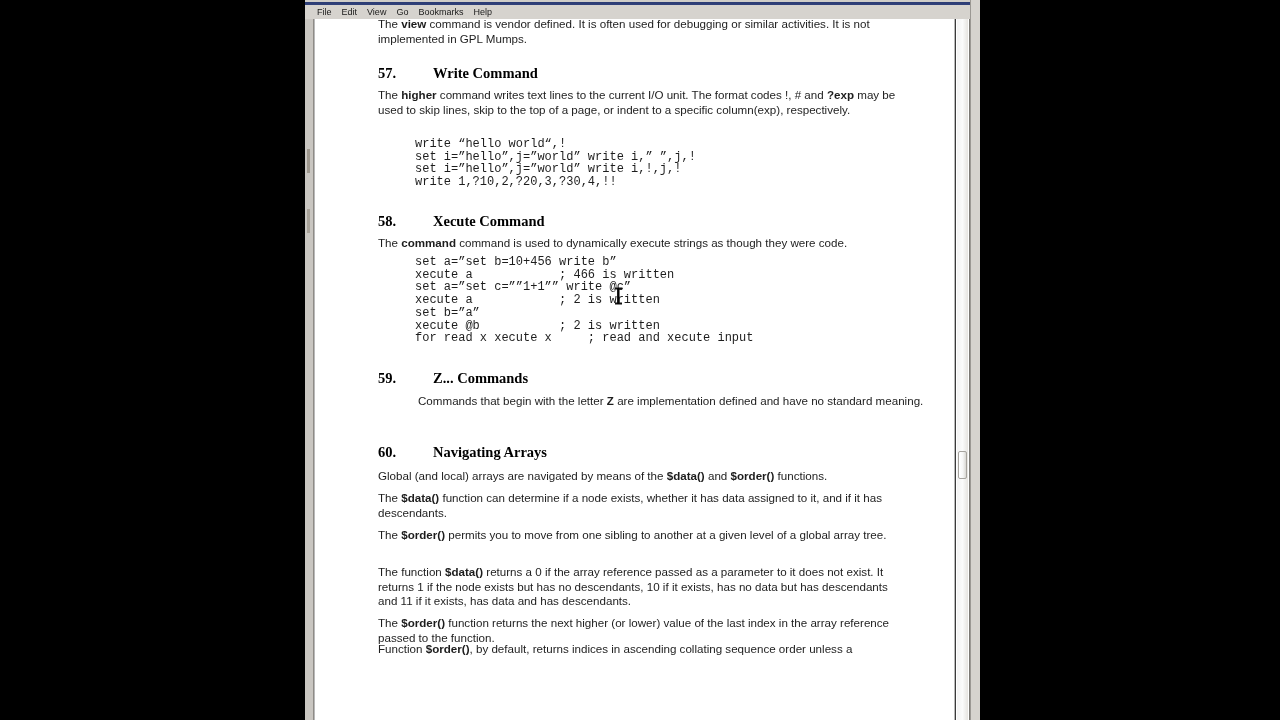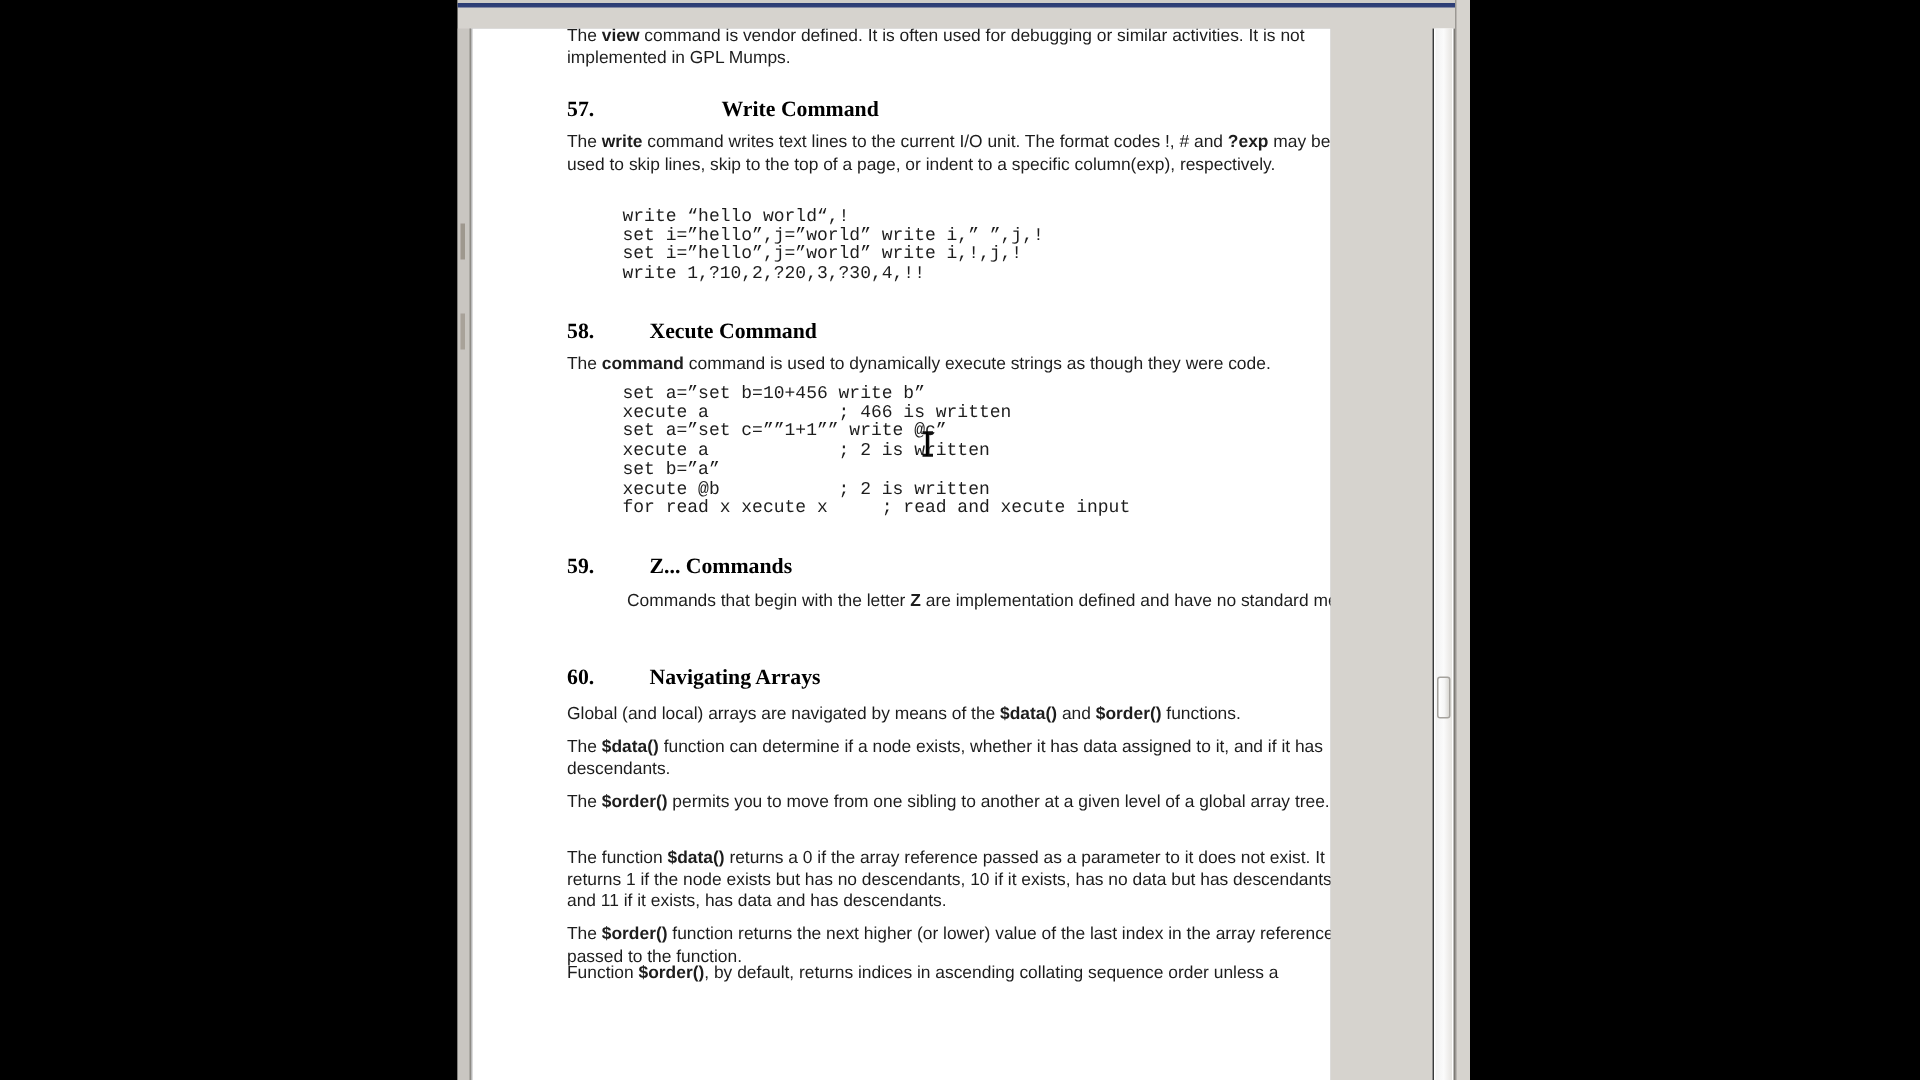--- a/index.html
+++ b/index.html
@@ -92,21 +92,21 @@
     height: 24px;
     background: #6b5f4f;
     opacity: .35;
   }
 
   
   #doc-viewport {
     position: absolute;
     left: 9px;
     top: 19px;
-    width: 573px;
+    width: 641px;
     height: 701px;
     background: #9a9a9a;
     overflow: hidden;
   }
 
   
   #page-sheet {
     position: absolute;
     left: 0px;
     top: -2px;
@@ -221,35 +221,43 @@
 </style>
 </head>
 <body>
 
 <div id="desktop">
 
   <div id="app-window">
 
     <div id="title-bar"></div>
 
+    <div id="menu-bar">
+        <div class="menu-item">File</div>
+        <div class="menu-item">Edit</div>
+        <div class="menu-item">View</div>
+        <div class="menu-item">Go</div>
+        <div class="menu-item">Bookmarks</div>
+        <div class="menu-item">Help</div>
+      </div>
 
     <div id="left-edge">
       <div id="left-edge-mark-a"></div>
       <div id="left-edge-mark-b"></div>
     </div>
 
     <div id="doc-viewport">
       <div id="page-sheet">
         <div id="page-content">
             <p class="doc-para blk" style="top: 0px;">The <b>view</b> command is vendor defined. It is often used for debugging or similar activities. It is not implemented in GPL Mumps.</p>
-            <div class="doc-heading blk" style="top: 48px; gap: 48px;">
+            <div class="doc-heading blk" style="top: 48px;">
               <span class="h-num">57.</span>
               <span class="h-text">Write Command</span>
             </div>
-            <p class="doc-para blk" style="top: 71px;">The <b>write</b> command writes text lines to the current I/O unit. The format codes !, # and <b>?exp</b> may be used to skip lines, skip to the top of a page, or indent to a specific column(exp), respectively.</p>
+            <p class="doc-para blk" style="top: 71px;">The <b>higher</b> command writes text lines to the current I/O unit. The format codes !, # and <b>?exp</b> may be used to skip lines, skip to the top of a page, or indent to a specific column(exp), respectively.</p>
             <pre class="doc-code blk" style="top: 121px; left: 100px;">write “hello world“,!
 set i=”hello”,j=”world” write i,” ”,j,!
 set i=”hello”,j=”world” write i,!,j,!
 write 1,?10,2,?20,3,?30,4,!!</pre>
             <div class="doc-heading blk" style="top: 196px;">
               <span class="h-num">58.</span>
               <span class="h-text">Xecute Command</span>
             </div>
             <p class="doc-para blk" style="top: 219px;">The <b>command</b> command is used to dynamically execute strings as though they were code.</p>
             <pre class="doc-code blk" style="top: 239px; left: 100px;">set a=”set b=10+456 write b”

